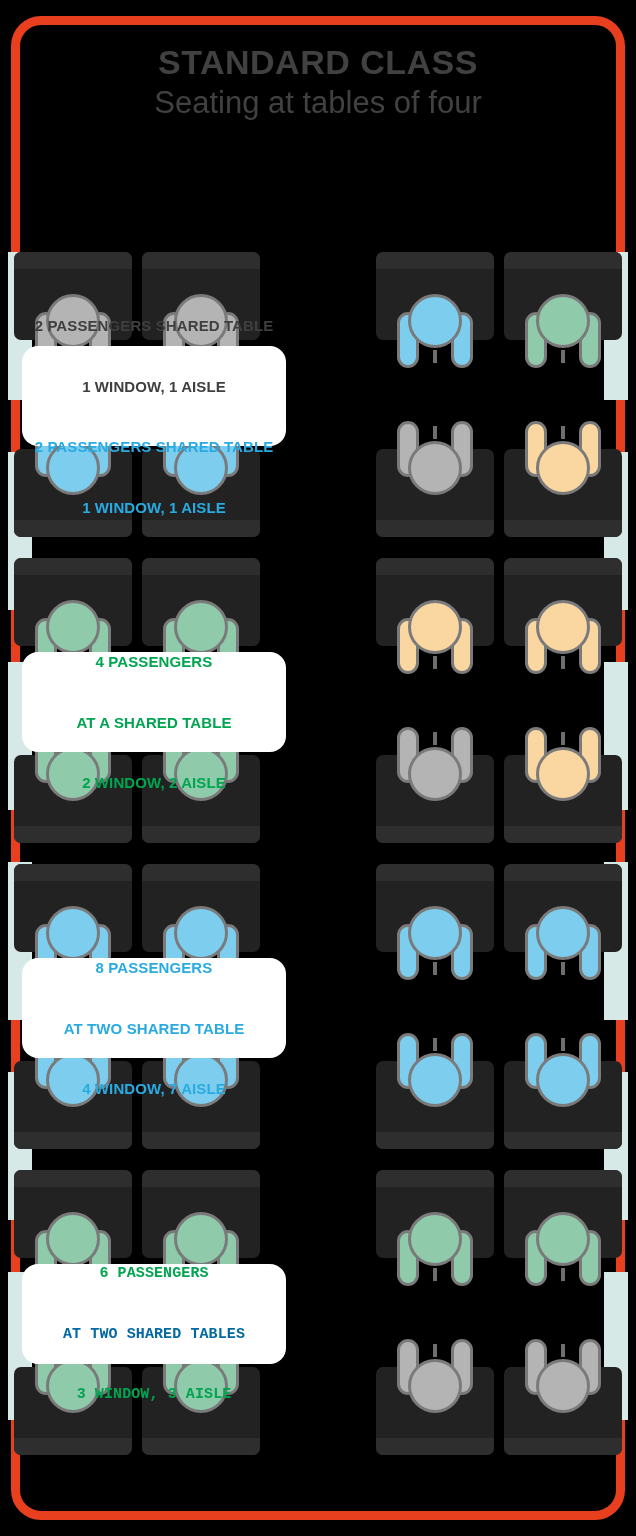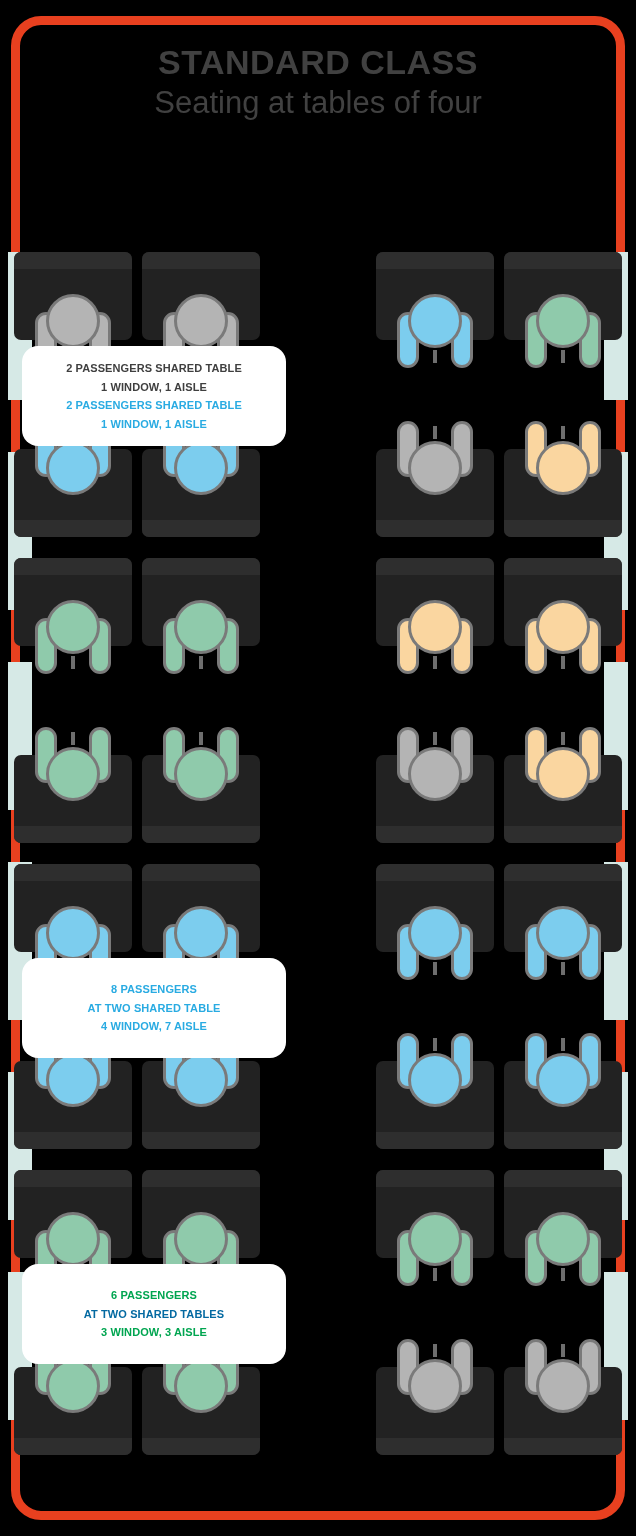--- a/index.html
+++ b/index.html
@@ -50,21 +50,21 @@
   .pax.fd .arm{top:18px;}
   .pax.fd .notch{top:56px;}
   
   .pax.fu .head{bottom:0;}
   .pax.fu .arm{bottom:18px;}
   .pax.fu .notch{bottom:56px;}
 
   
   .label{position:absolute;background:#fff;border-radius:16px;z-index:10;
       display:flex;flex-direction:column;align-items:center;justify-content:center;}
-  .label .ln{font-size:11px;line-height:18.5px;font-weight:bold;white-space:nowrap;letter-spacing:.1px;}
+  .label .ln{font-size:15px;line-height:18.5px;font-weight:bold;white-space:nowrap;letter-spacing:.1px;margin-top:42px;}
 </style>
 </head>
 <body>
 
 <div id="carriage">
 
   <div class="border-frame"></div>
 
   <div id="windows-left">
       <div class="win left" style="top: 252px; height: 148px;"></div>
@@ -204,20 +204,25 @@
           </div>
           <div class="seat down" style="left: 128px; top: 197px;">
             <div class="headrest"></div>
             <div class="pax fu" style="--c: #8fcaab; top: -28px;">
               <div class="arm l"></div>
               <div class="arm r"></div>
               <div class="head"></div>
               <div class="notch"></div>
             </div>
           </div>
+          <div class="label" style="left: 8px; width: 264px; top: 94px; height: 100px;">
+            <div class="ln" style="color: rgb(0, 165, 80);">4 PASSENGERS</div>
+            <div class="ln" style="color: rgb(0, 165, 80);">AT A SHARED TABLE</div>
+            <div class="ln" style="color: rgb(0, 165, 80);">2 WINDOW, 2 AISLE</div>
+          </div>
         </div>
         <div class="group right">
           <div class="seat up" style="left: 0px; top: 0px;">
             <div class="headrest"></div>
             <div class="pax fd" style="--c: #fad6a0; bottom: -28px;">
               <div class="arm l"></div>
               <div class="arm r"></div>
               <div class="head"></div>
               <div class="notch"></div>
             </div>
@@ -365,21 +370,21 @@
           </div>
           <div class="seat down" style="left: 128px; top: 197px;">
             <div class="headrest"></div>
             <div class="pax fu" style="--c: #8fcaab; top: -28px;">
               <div class="arm l"></div>
               <div class="arm r"></div>
               <div class="head"></div>
               <div class="notch"></div>
             </div>
           </div>
-          <div class="label" style="left: 8px; width: 264px; top: 94px; height: 100px;">
+          <div class="label" style="left: 8px; width: 264px; top: 94px; height: 100px; font-family: Liberation Mono, monospace;">
             <div class="ln" style="color: rgb(0, 165, 80);">6 PASSENGERS</div>
             <div class="ln" style="color: #0369a1;">AT TWO SHARED TABLES</div>
             <div class="ln" style="color: rgb(0, 165, 80); text-align: center;">3 WINDOW, 3 AISLE</div>
           </div>
         </div>
         <div class="group right">
           <div class="seat up" style="left: 0px; top: 0px;">
             <div class="headrest"></div>
             <div class="pax fd" style="--c: #8fcaab; bottom: -28px;">
               <div class="arm l"></div>

